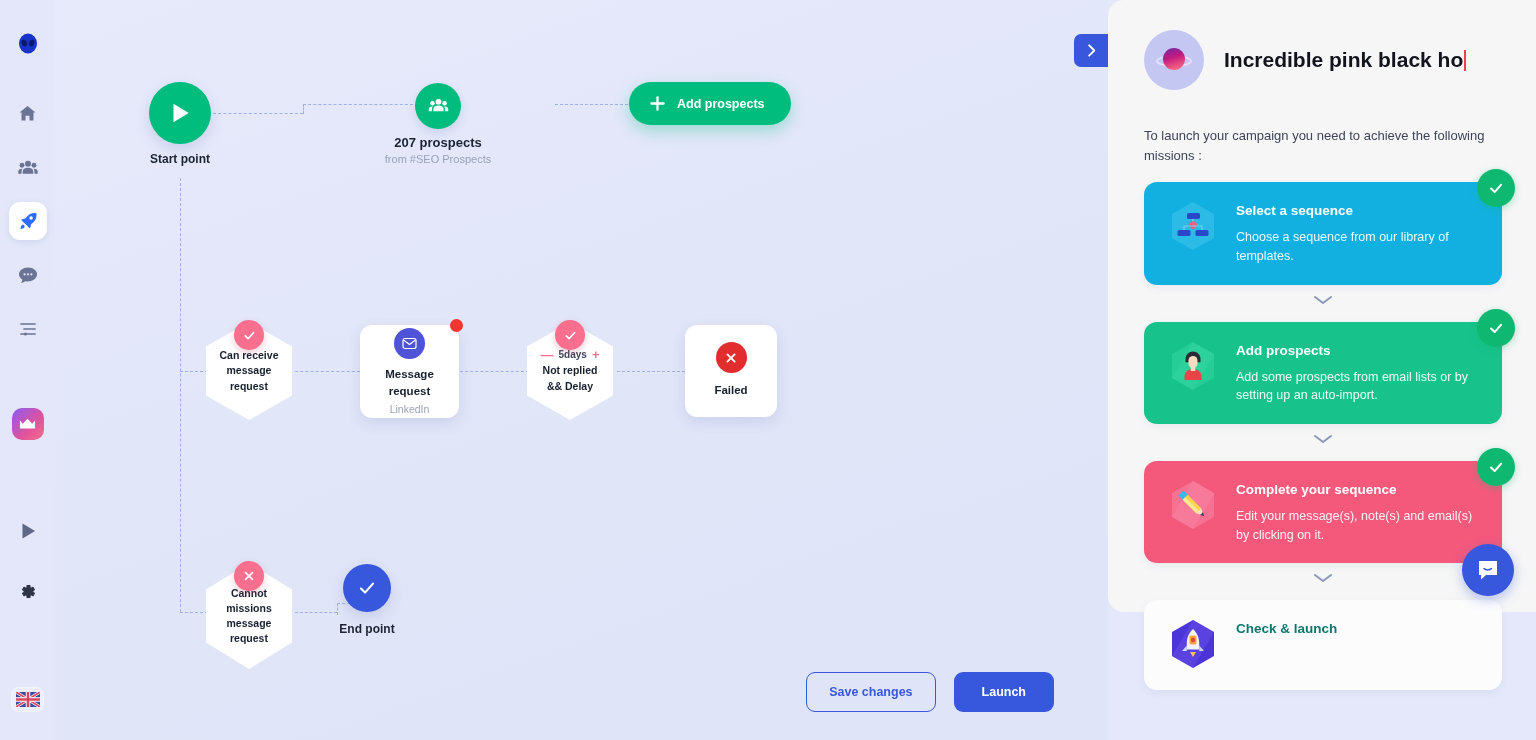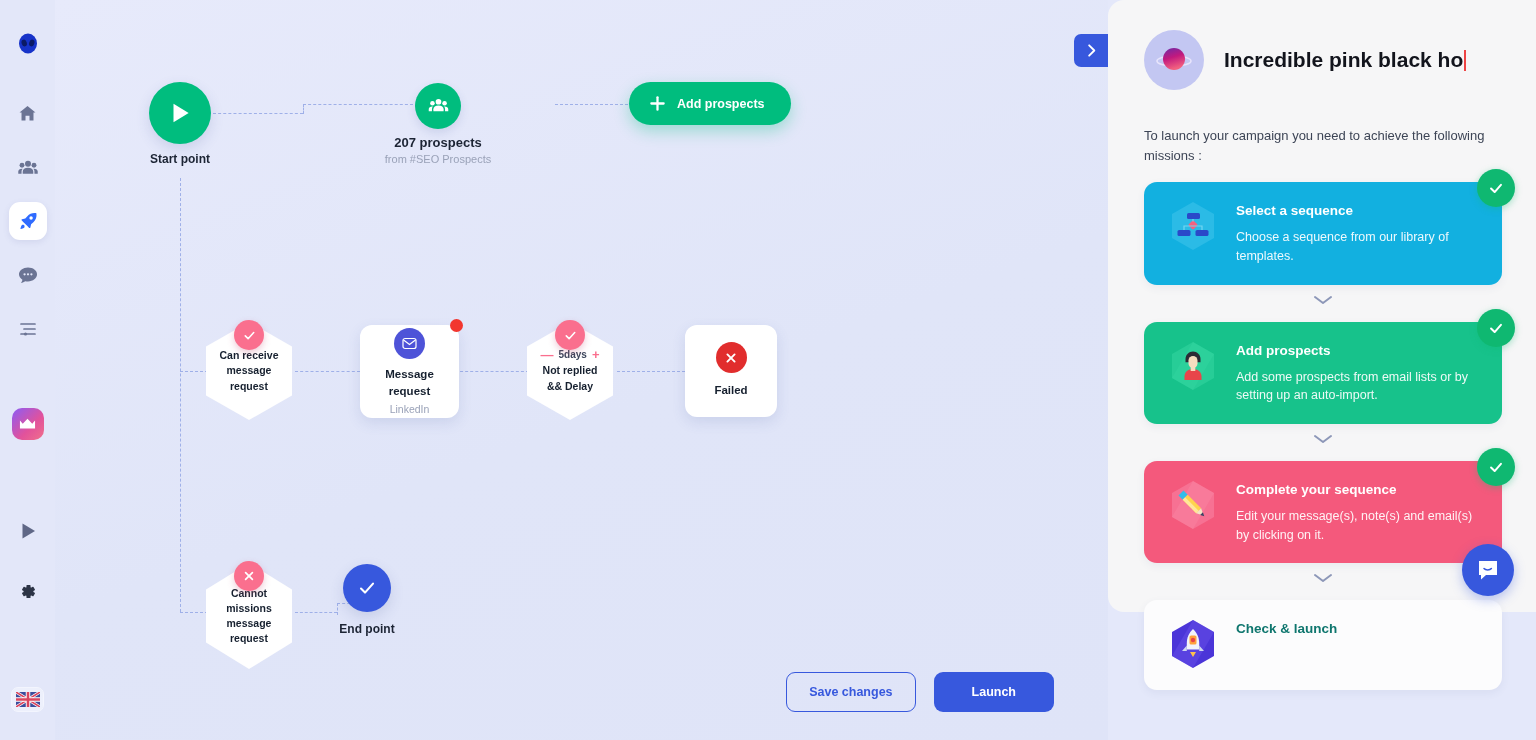--- a/index.html
+++ b/index.html
@@ -124,21 +124,21 @@
   
   .actions { position: absolute; right: 54px; bottom: 28px; display: flex; gap: 18px; align-items: center; }
   .btn-outline {
     background: transparent; border: 1.6px solid #3758dd; color: #3758dd;
     font-size: 12.5px; font-weight: bold; padding: 12px 22px; border-radius: 9px; cursor: pointer;
     font-family: "Liberation Sans", sans-serif;
     text-align: center;
   }
   .btn-primary {
     background: #3758dd; border: none; color: #fff;
-    font-size: 12.5px; font-weight: bold; padding: 13px 38px; border-radius: 9px; cursor: pointer;
+    font-size: 12.5px; font-weight: bold; padding: 13px 28px; border-radius: 9px; cursor: pointer;
     font-family: "Liberation Sans", sans-serif;
   }
 
   .collapse-btn {
     position: absolute; left: 1074px; top: 34px; width: 34px; height: 33px;
     background: #3758dd; border-radius: 7px 0 0 7px;
     display: flex; align-items: center; justify-content: center; cursor: pointer;
     z-index: 5;
   }
 

